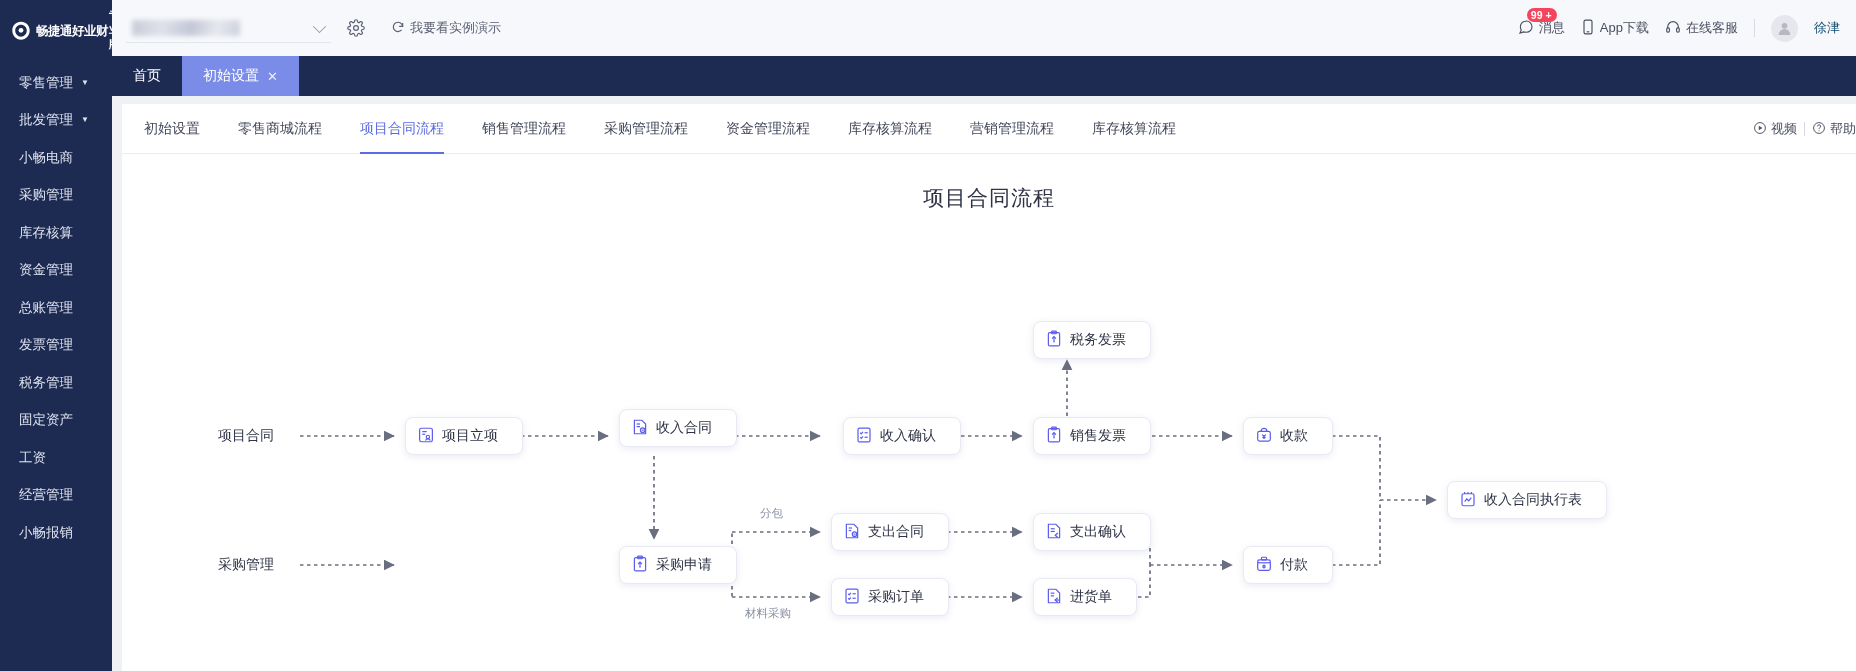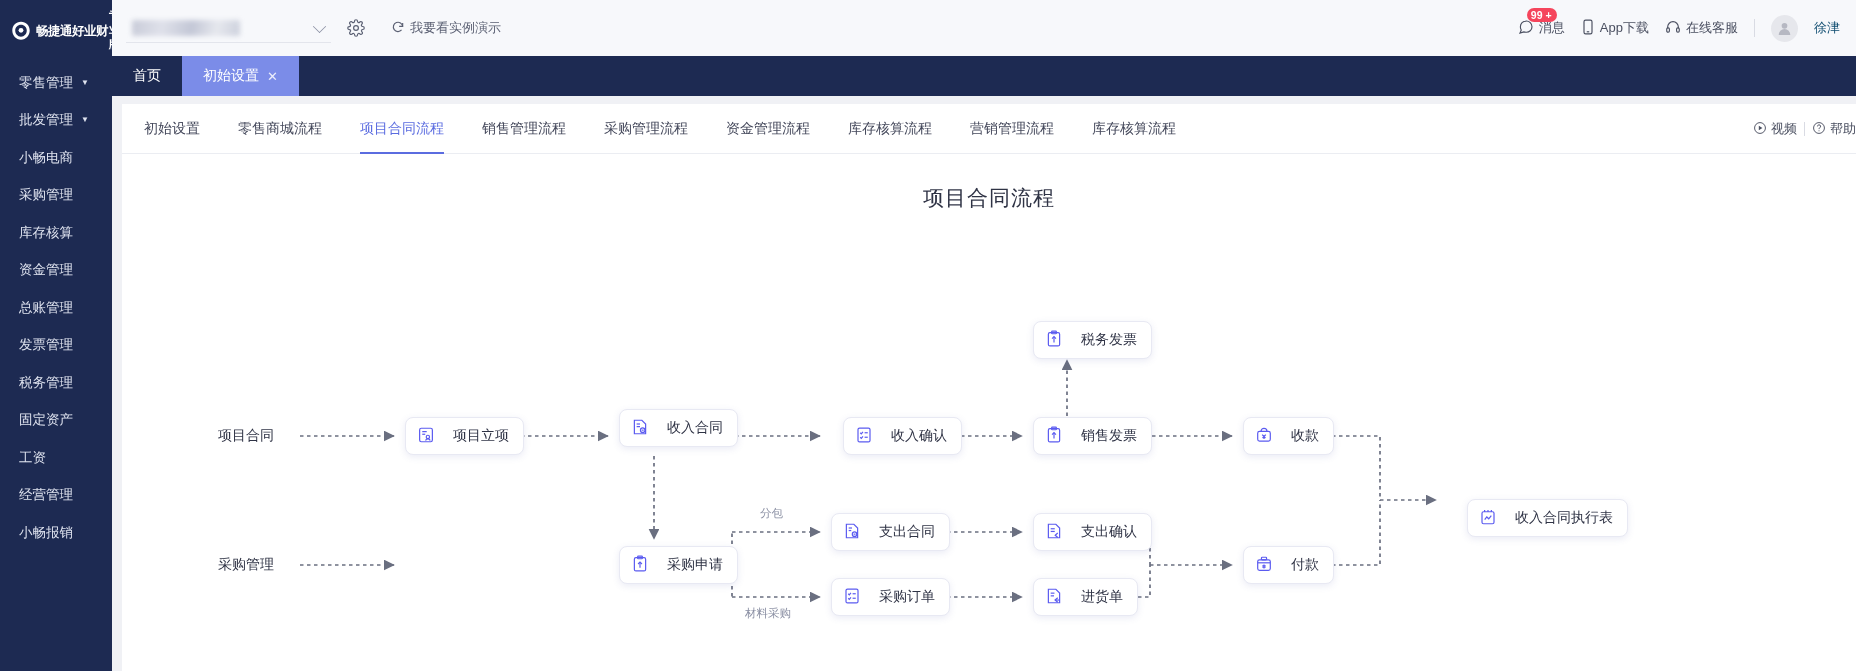--- a/index.html
+++ b/index.html
@@ -120,21 +120,21 @@
     position: absolute; left: 0; right: 0; top: 30px; text-align: center;
     font-size: 21px; color: #2f3345; letter-spacing: 1px;
   }
   .canvas { position: absolute; inset: 0; }
   .canvas > svg { position: absolute; left: 0; top: 0; }
 
   .node {
     position: absolute; height: 38px; background: #ffffff;
     border: 1px solid #e8e9f3; border-radius: 8px;
     box-shadow: 0 2px 7px rgba(90,100,180,0.13);
-    display: flex; align-items: center; gap: 18px; padding: 0 14px 0 11px;
+    display: flex; align-items: center; gap: 7px; padding: 0 24px 0 11px;
     font-size: 14px; color: #2f3345; white-space: nowrap; cursor: pointer;
   }
   .node svg { flex: 0 0 auto; }
   .rowlabel {
     position: absolute; font-size: 14px; color: #2f3345; white-space: nowrap;
   }
   .edgelabel {
     position: absolute; font-size: 11.5px; color: #8a8fa3; white-space: nowrap;
   }
 </style>
@@ -466,21 +466,21 @@
                   <rect x="3.6" y="7.2" width="16.8" height="13" rx="2.4"></rect>
                   <path d="M8 7.2 A4 4 0 0 1 16 7.2"></path>
                   <path d="M9.6 11.4 L12 14 L14.4 11.4"></path>
                     <line x1="12" y1="14" x2="12" y2="17.2"></line>
                     <line x1="9.8" y1="15.4" x2="14.2" y2="15.4"></line>
                 </svg>
               </span>
               <span>收款</span>
             </div>
 
-            <div class="node" style="left:1325px; top:345px;margin-left:20px;">
+            <div class="node" style="left:1325px; top:327px;">
               <span>
                 <svg width="18" height="18" viewBox="0 0 24 24" fill="none" stroke="#5b5bf0" stroke-width="1.6">
                   <rect x="4" y="5" width="16" height="16" rx="2"></rect>
                   <line x1="7.5" y1="2.5" x2="7.5" y2="5.4"></line>
                     <line x1="12" y1="2.5" x2="12" y2="5.4"></line>
                     <line x1="16.5" y1="2.5" x2="16.5" y2="5.4"></line>
                   <polyline points="7.6,15.6 10.4,12 13,14.4 16.4,10.2"></polyline>
                 </svg>
               </span>
               <span>收入合同执行表</span>

